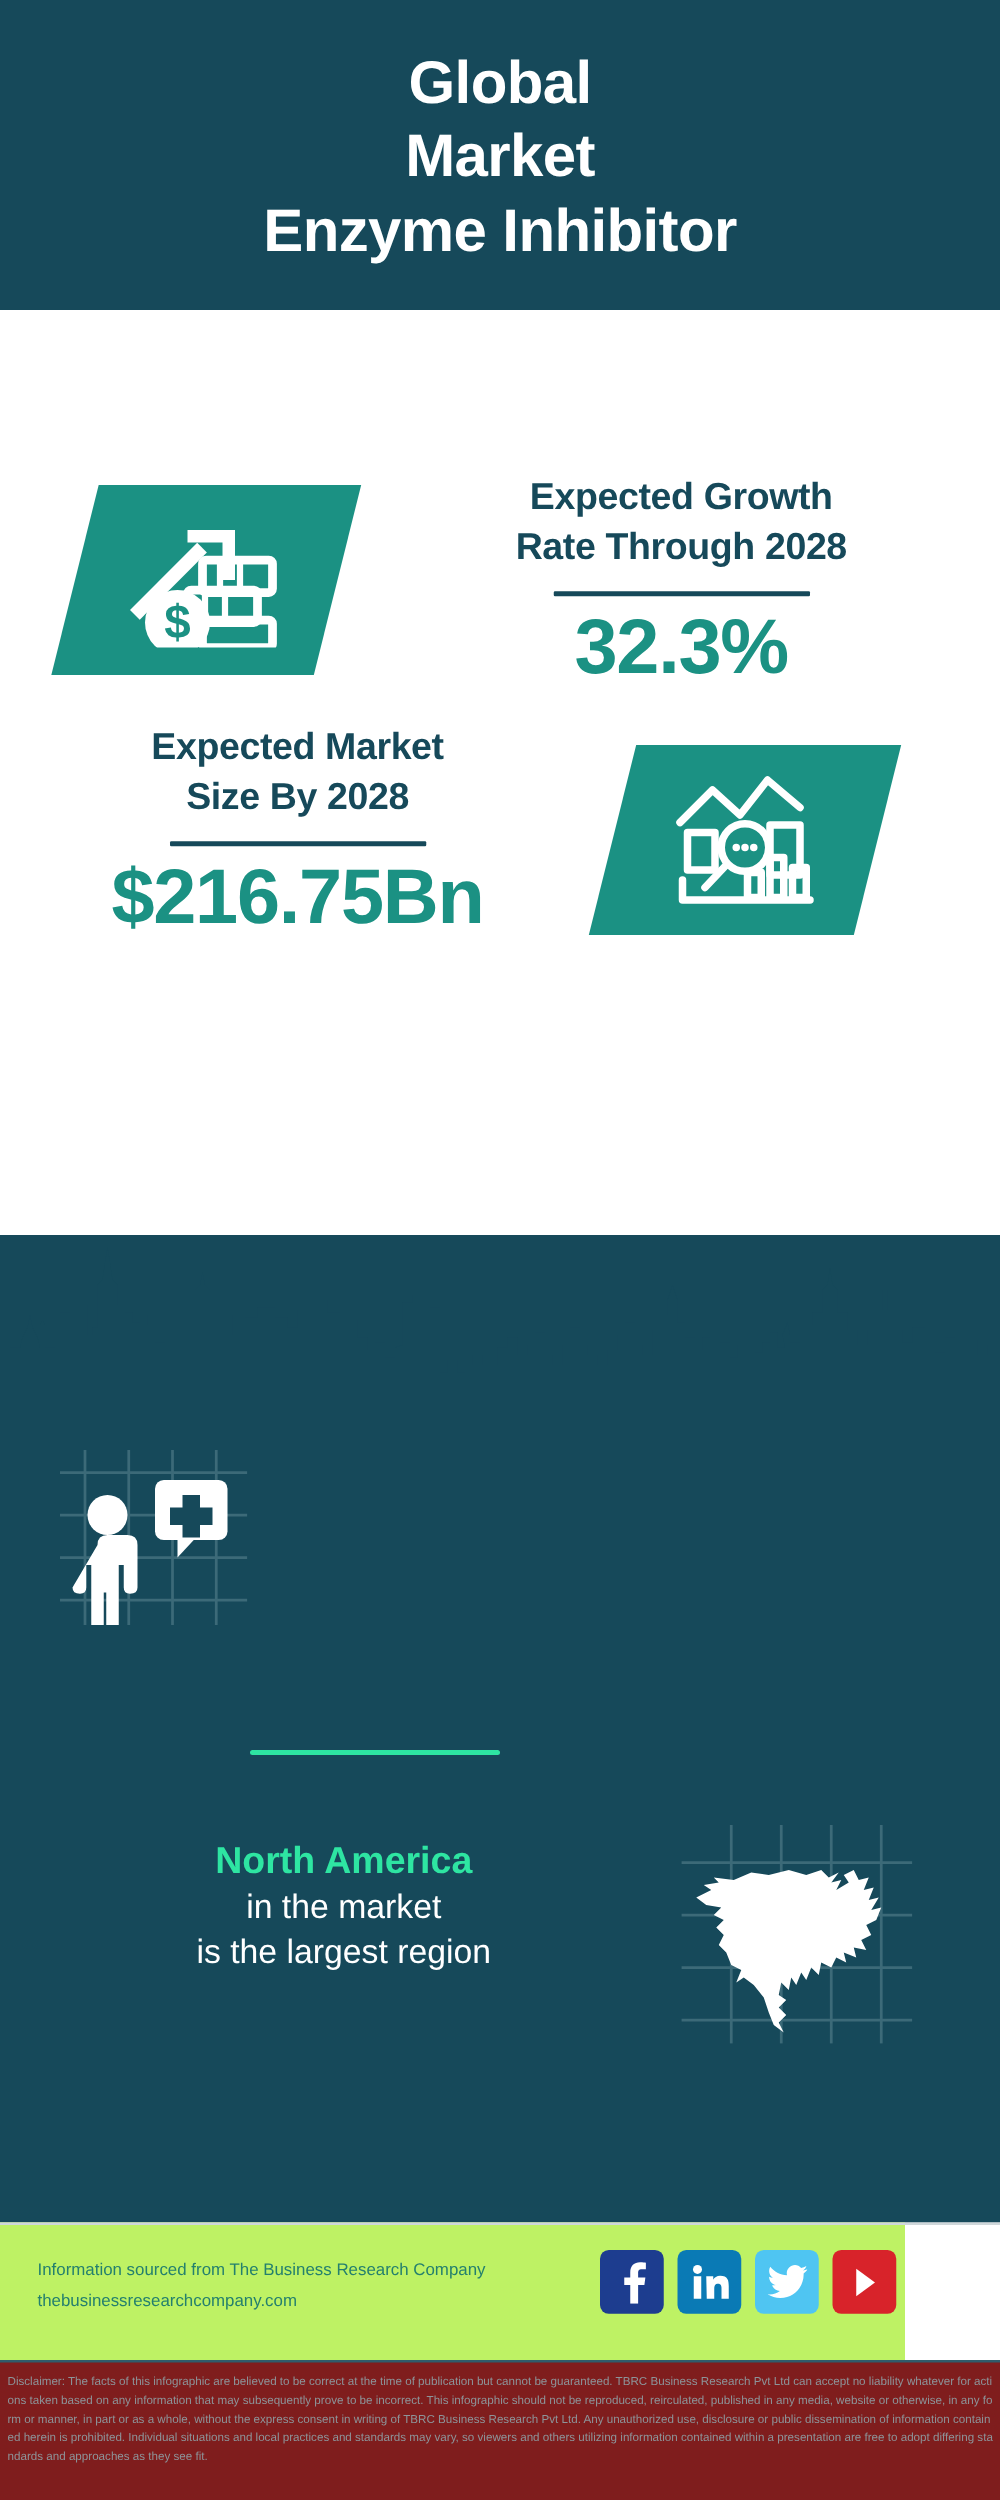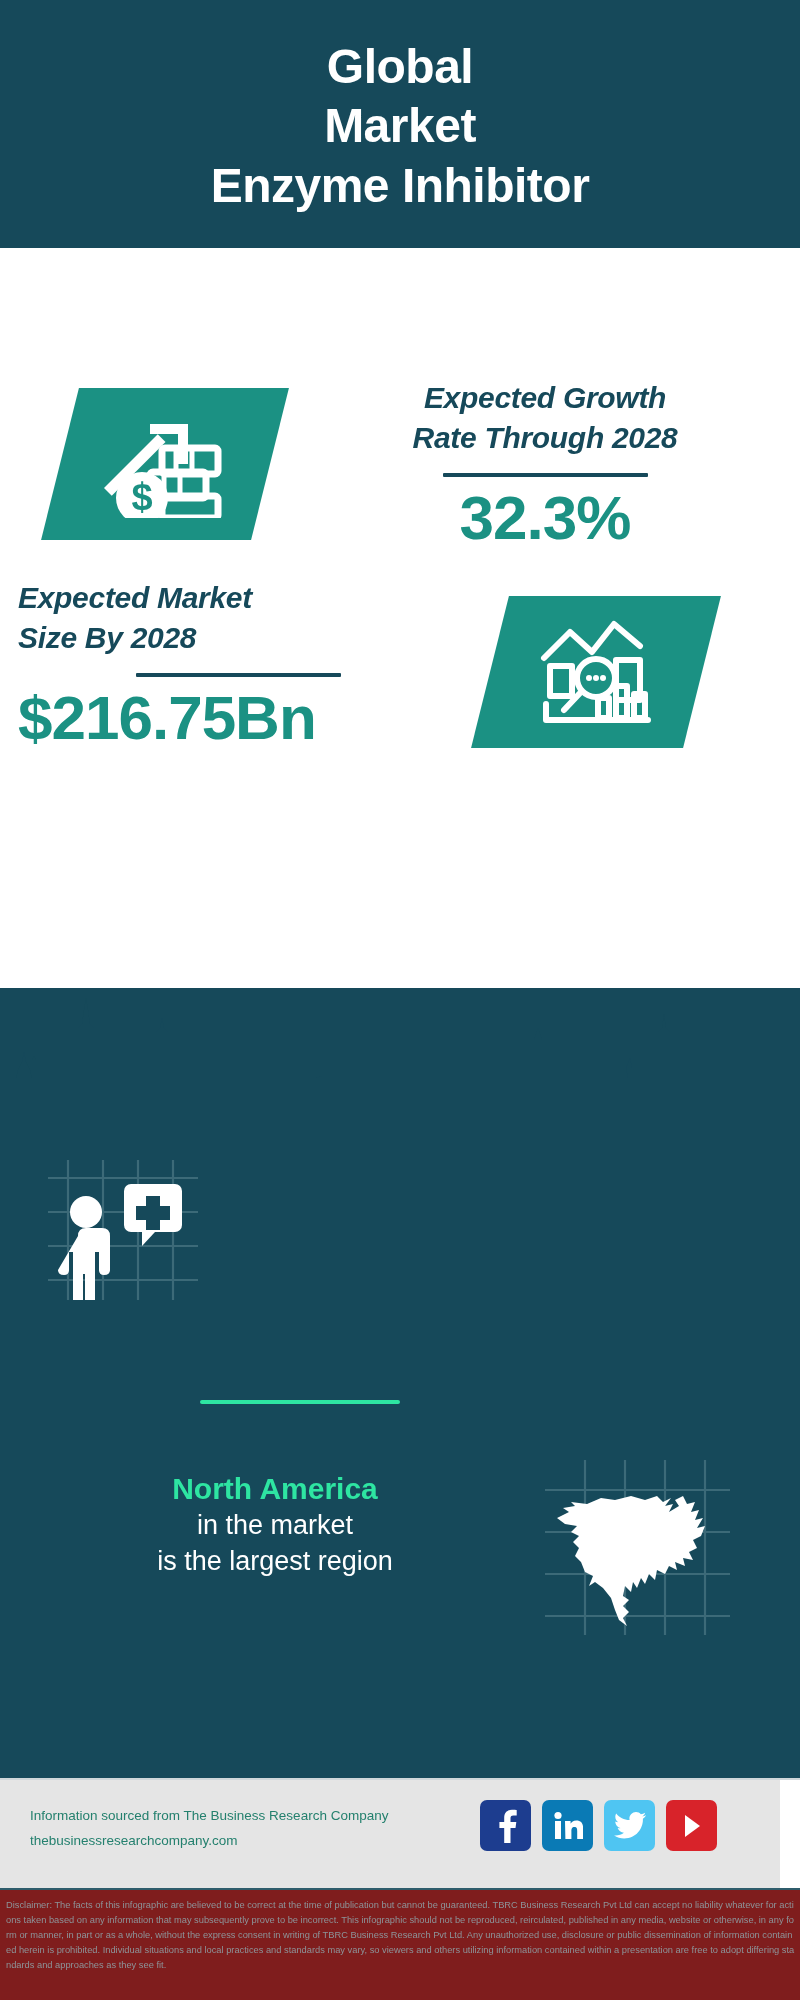--- a/index.html
+++ b/index.html
@@ -38,27 +38,26 @@
   }
 
   
   .stat1-icon{left:60px;top:140px;width:210px;height:152px;}
   .stat1-text{
     position:absolute;left:310px;top:130px;width:470px;text-align:center;
   }
   
   .stat2-icon{left:490px;top:348px;width:212px;height:152px;}
   .stat2-text{
-    position:absolute;left:18px;top:330px;width:440px;text-align:left;
+    position:absolute;left:18px;top:330px;width:440px;text-align:center;
   }
 
   .stat-label{
     color:#16495a;font-weight:bold;font-size:30px;line-height:1.33;
     letter-spacing:-0.3px;
-    font-style:italic;
   }
   .rule{
     width:205px;height:4px;background:#16495a;margin:15px auto 8px auto;border-radius:1px;
   }
   .stat-value{
     color:#1b9183;font-weight:bold;font-size:62px;line-height:1.05;letter-spacing:-1px;
   }
 
   
   .dark-panel{
@@ -92,21 +91,21 @@
   }
   .region-text{
     position:absolute;left:30px;top:20px;width:490px;text-align:center;
   }
   .region-icon{
     position:absolute;left:545px;top:10px;width:185px;height:175px;overflow:hidden;
   }
 
   
   .footer{
-    position:absolute;left:0;top:1778px;width:780px;height:110px;background:#e5e5e5;
+    position:absolute;left:0;top:1778px;width:724px;height:110px;background:#bef264;
   }
   .footer-rule-top{position:absolute;left:0;top:0;width:800px;height:2px;background:#cfd7da;}
   .src{
     position:absolute;left:30px;top:26px;width:470px;
     color:#24806e;font-size:13.5px;line-height:1.85;font-family:"Liberation Sans", sans-serif;
   }
   .socials{position:absolute;left:480px;top:22px;display:flex;gap:11px;align-items:center;}
   .soc{width:51px;height:51px;border-radius:7px;display:flex;align-items:center;justify-content:center;}
   .soc svg{display:block;}
   .fb{background:#1d3d8f;}

